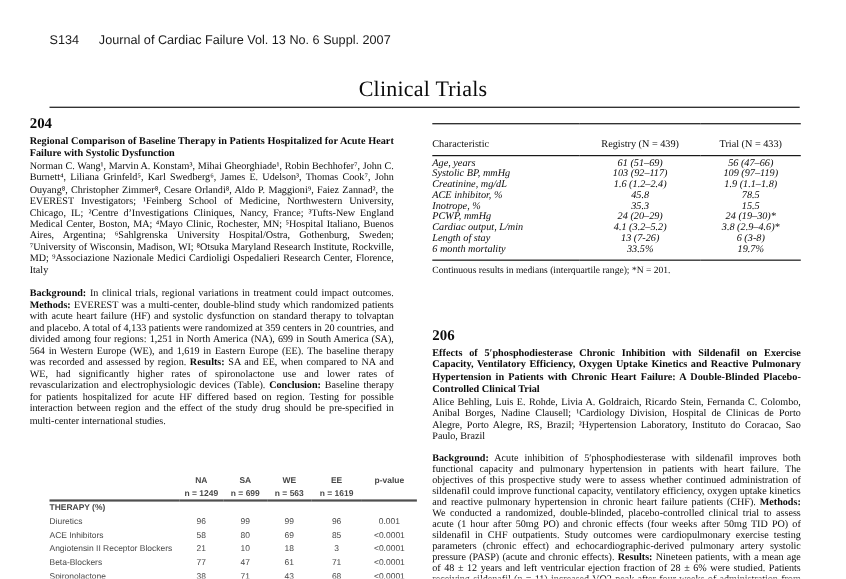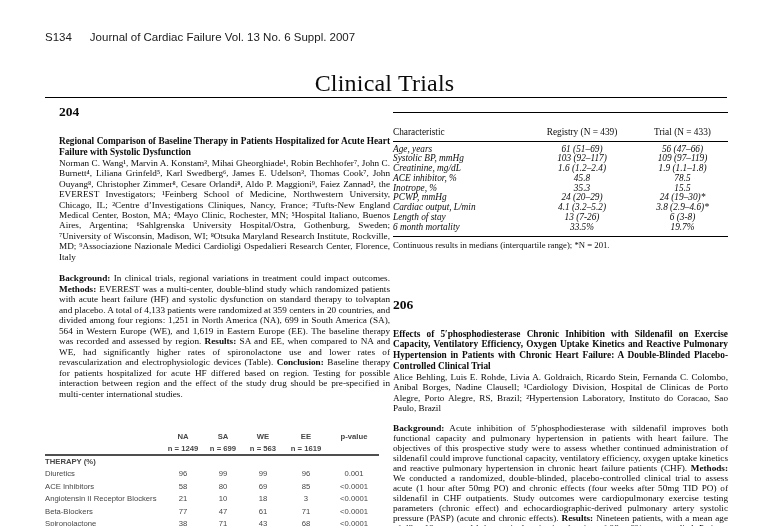--- a/index.html
+++ b/index.html
@@ -10,29 +10,29 @@
     -webkit-font-smoothing:antialiased;
   }
   .journal-header {
     position:absolute; top:31px; left:45px;
     font-family:"Liberation Sans","DejaVu Sans",sans-serif;
     font-size:11.5px; color:#1a1a1a; white-space:nowrap;
   }
   .journal-header .pnum { margin-right:18px; }
   .section-title {
     position:absolute; top:70px; left:0; width:769px; text-align:center;
-    font-size:24px; letter-spacing:0.2px;
+    font-size:20px; letter-spacing:0.2px;
   }
   .main-rule { position:absolute; top:97px; left:45px; width:682px; height:0; border-top:1.9px solid #000; }
 
-  .col-left  { position:absolute; left:59px;  top:104px; width:331px; }
+  .col-left  { position:absolute; left:27px;  top:104px; width:331px; }
   .col-right { position:absolute; left:393px; top:112px; width:335px; }
 
   .abs-num   { font-size:13.5px; font-weight:bold; }
-  .abs-title { margin-top:16px; font-size:9.3px; font-weight:bold; line-height:1.16; text-align:justify; }
+  .abs-title { margin-top:4px; font-size:9.3px; font-weight:bold; line-height:1.16; text-align:justify; }
   .abs-auth  { font-size:9.2px; line-height:1.14; text-align:justify; }
   .abs-body  { font-size:9.2px; line-height:1.14; text-align:justify; }
   .col-left .abs-body { margin-top:11px; }
 
   
   .therapy-table {
     position:absolute; left:45px; top:430px; width:334px;
     border-collapse:collapse; table-layout:fixed;
     font-family:"Liberation Sans","DejaVu Sans",sans-serif;
     font-size:7.7px; color:#474747;

